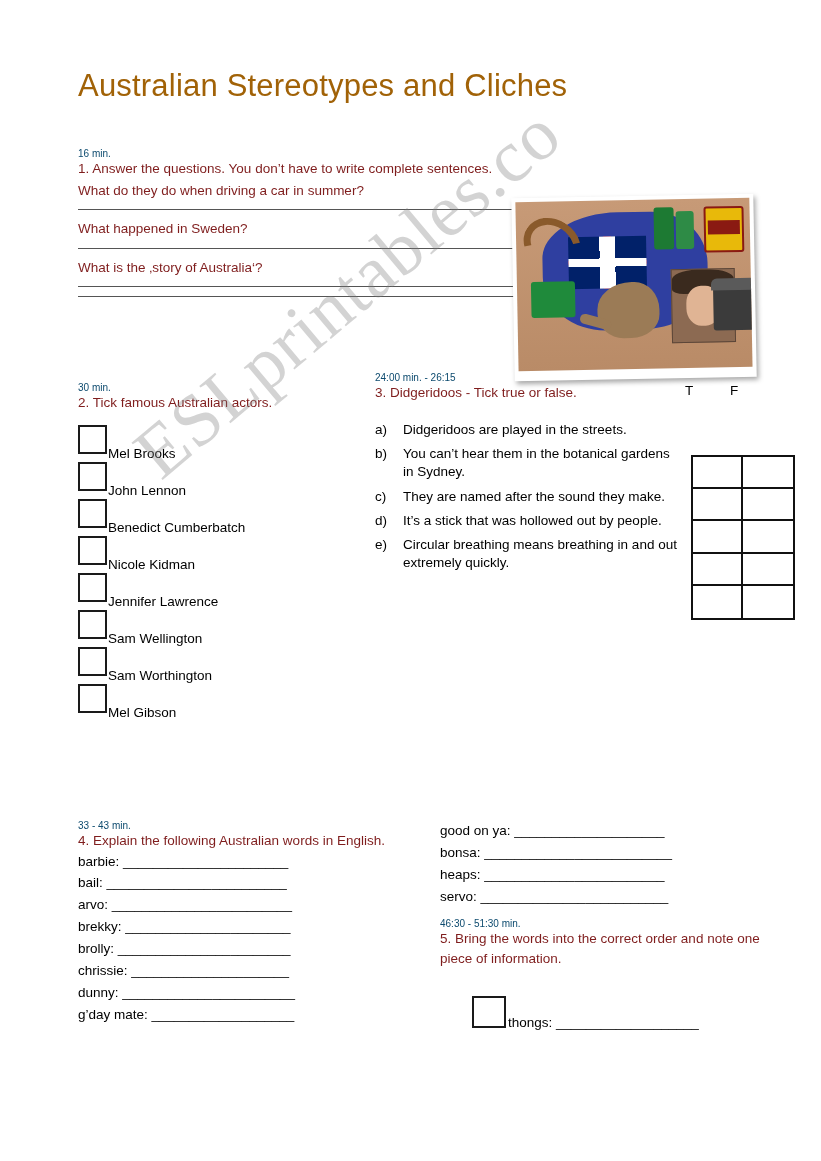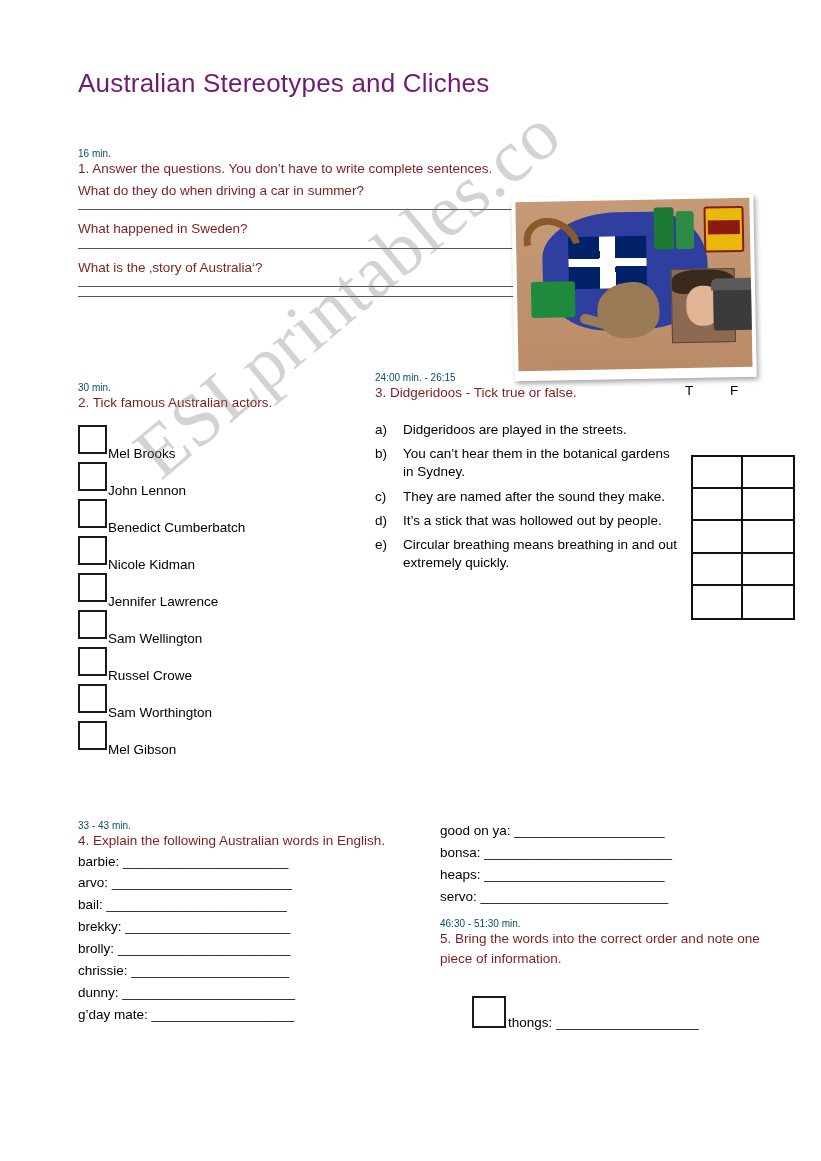--- a/index.html
+++ b/index.html
@@ -15,22 +15,22 @@
     position: relative;
     width: 821px;
     height: 1161px;
     background: #ffffff;
     overflow: hidden;
   }
   .title {
     position: absolute;
     left: 78px;
     top: 68px;
-    font-size: 26px;
-    color: #701a75;
+    font-size: 31px;
+    color: #a16207;
     font-weight: normal;
     letter-spacing: 0.2px;
   }
   .sec-time {
     font-size: 10px;
     color: #0c4a6e;
   }
   .txt {
     font-size: 13.5px;
     color: #7f1d1d;
@@ -418,24 +418,20 @@
       <span class="checkbox"></span>
       <span class="lbl">Nicole Kidman</span>
     </div>
     <div class="checkline">
       <span class="checkbox"></span>
       <span class="lbl">Jennifer Lawrence</span>
     </div>
     <div class="checkline">
       <span class="checkbox"></span>
       <span class="lbl">Sam Wellington</span>
-    </div>
-    <div class="checkline">
-      <span class="checkbox"></span>
-      <span class="lbl">Russel Crowe</span>
     </div>
     <div class="checkline">
       <span class="checkbox"></span>
       <span class="lbl">Sam Worthington</span>
     </div>
     <div class="checkline">
       <span class="checkbox"></span>
       <span class="lbl">Mel Gibson</span>
     </div>
   </div>
@@ -481,22 +477,22 @@
     <div></div>
     <div></div>
     <div></div>
     <div></div>
   </div>
 
   <div class="block" id="sec4">
     <div class="sec-time">33 - 43 min.</div>
     <div class="txt">4. Explain the following Australian words in English.</div>
     <div class="wordline">barbie: ______________________</div>
+    <div class="wordline">bail: ________________________</div>
     <div class="wordline">arvo: ________________________</div>
-    <div class="wordline">bail: ________________________</div>
     <div class="wordline">brekky: ______________________</div>
     <div class="wordline">brolly: _______________________</div>
     <div class="wordline">chrissie: _____________________</div>
     <div class="wordline">dunny: _______________________</div>
     <div class="wordline">g’day mate: ___________________</div>
   </div>
 
   <div class="block" id="sec4b">
     <div class="wordline">good on ya: ____________________</div>
     <div class="wordline">bonsa: _________________________</div>

